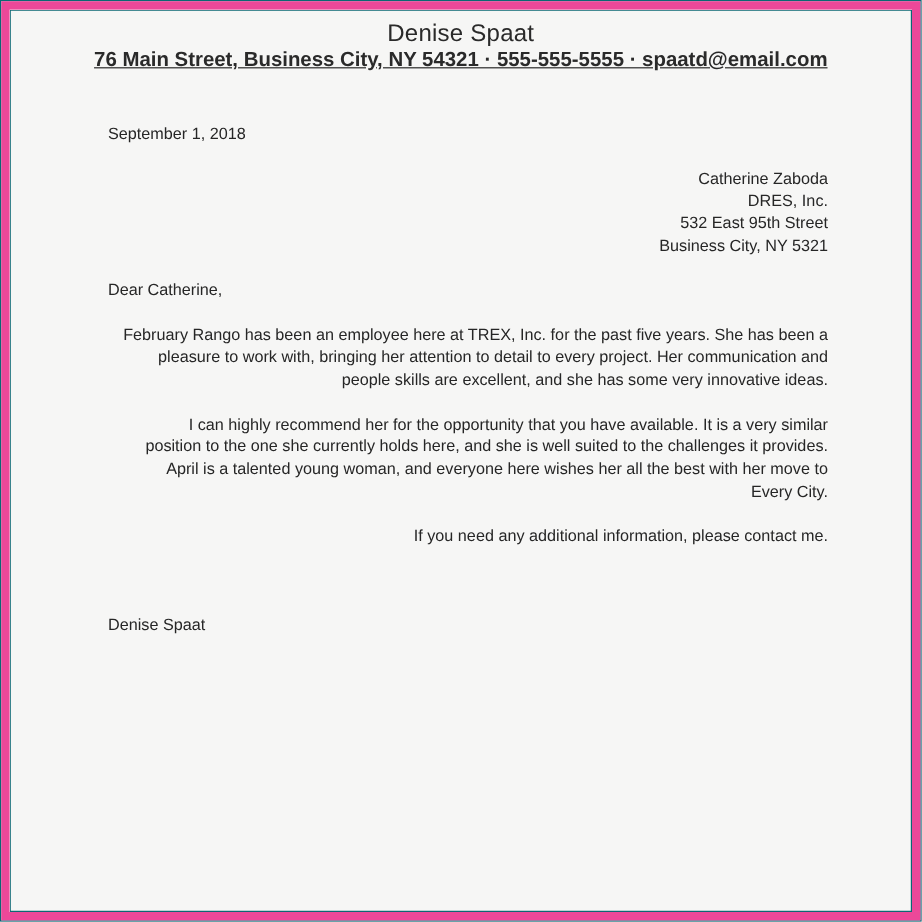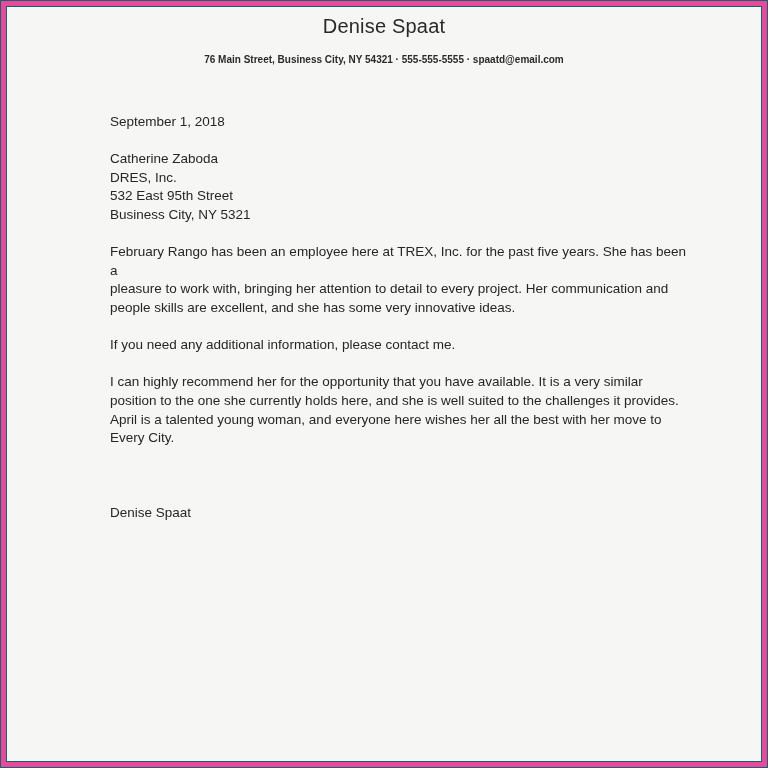--- a/index.html
+++ b/index.html
@@ -7,21 +7,21 @@
       padding: 0;
       width: 768px;
       height: 768px;
       background: #fdfdfd;
       font-family: "Liberation Sans", sans-serif;
       -webkit-font-smoothing: antialiased;
     }
     .frame {
       position: absolute;
       top: 1px; left: 1px; right: 1px; bottom: 1px;
-      border: 5px solid #ec4899;
+      border: 7px solid #ec4899;
       box-shadow: inset 0 0 0 1px #0b6873, 0 0 0 1px #0b6873;
       background: #f6f6f5;
       box-sizing: border-box;
       overflow: hidden;
     }
     .page {
       width: 100%;
       height: 100%;
       box-sizing: border-box;
       color: #262626;
@@ -31,37 +31,39 @@
       padding-top: 7px;
     }
     .letterhead-name {
       font-size: 20px;
       font-weight: 400;
       color: #2a2a2a;
       letter-spacing: 0.2px;
       line-height: 26px;
     }
     .letterhead-contact {
-      font-size: 10px;
+      font-size: 17px;
       font-weight: 700;
       color: #2a2a2a;
-      margin-top: 14px;
+      margin-top: 2px;
       line-height: 14px;
+      text-decoration: underline;
     }
     .letter-body {
-      padding: 46px 70px 0 104px;
+      padding: 46px 70px 0 82px;
       font-size: 13.5px;
       line-height: 18.6px;
       color: #262626;
     }
     .letter-body p {
       margin: 0 0 18.6px 0;
     }
     .pre {
       white-space: pre-line;
+      text-align: right;
     }
     .signature {
       margin-top: 56px !important;
     }
   </style>
 </head>
 <body>
 
 <div class="frame">
   <div class="page">
@@ -72,30 +74,31 @@
     </header>
 
     <main class="letter-body">
       <p>September 1, 2018</p>
 
       <p class="pre">Catherine Zaboda
 DRES, Inc.
 532 East 95th Street
 Business City, NY 5321</p>
 
+      <p>Dear Catherine,</p>
 
       <p class="pre">February Rango has been an employee here at TREX, Inc. for the past five years. She has been a
 pleasure to work with, bringing her attention to detail to every project. Her communication and
 people skills are excellent, and she has some very innovative ideas.</p>
 
-      <p class="pre">If you need any additional information, please contact me.</p>
-
       <p class="pre">I can highly recommend her for the opportunity that you have available. It is a very similar
 position to the one she currently holds here, and she is well suited to the challenges it provides.
 April is a talented young woman, and everyone here wishes her all the best with her move to
 Every City.</p>
+
+      <p class="pre">If you need any additional information, please contact me.</p>
 
 
       <p class="signature">Denise Spaat</p>
     </main>
 
   </div>
 </div>
 
 </body></html>

